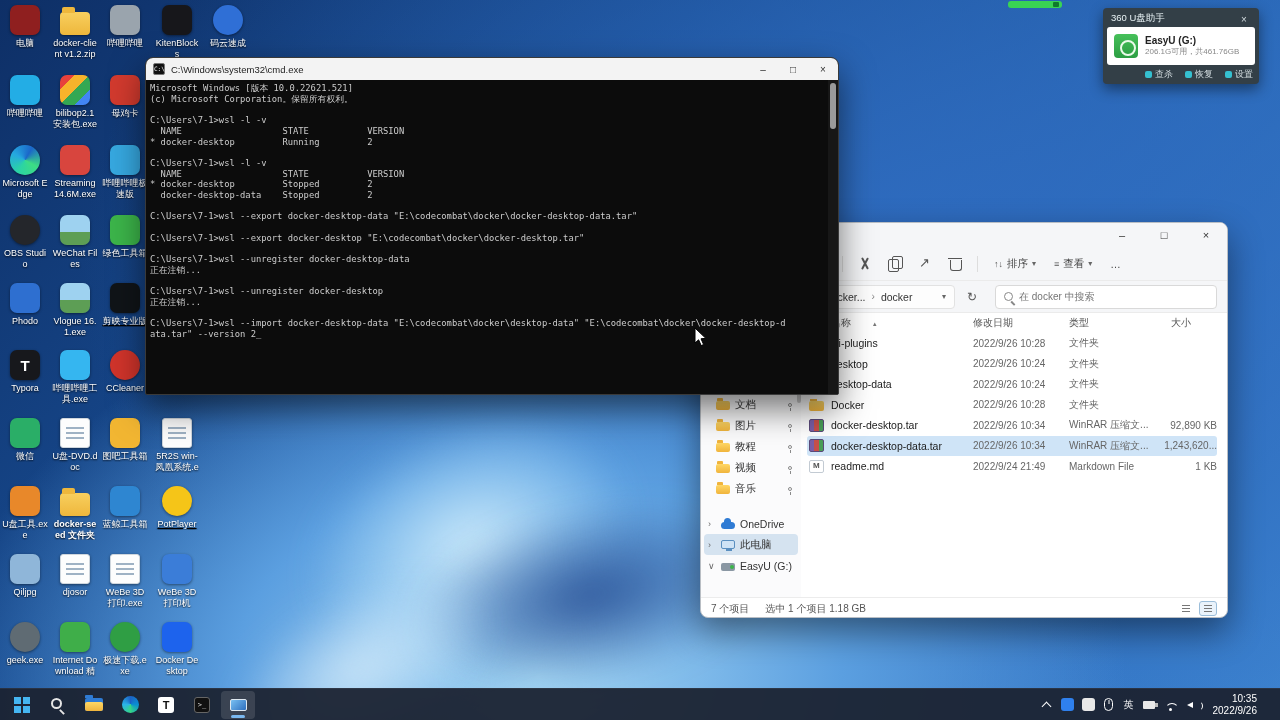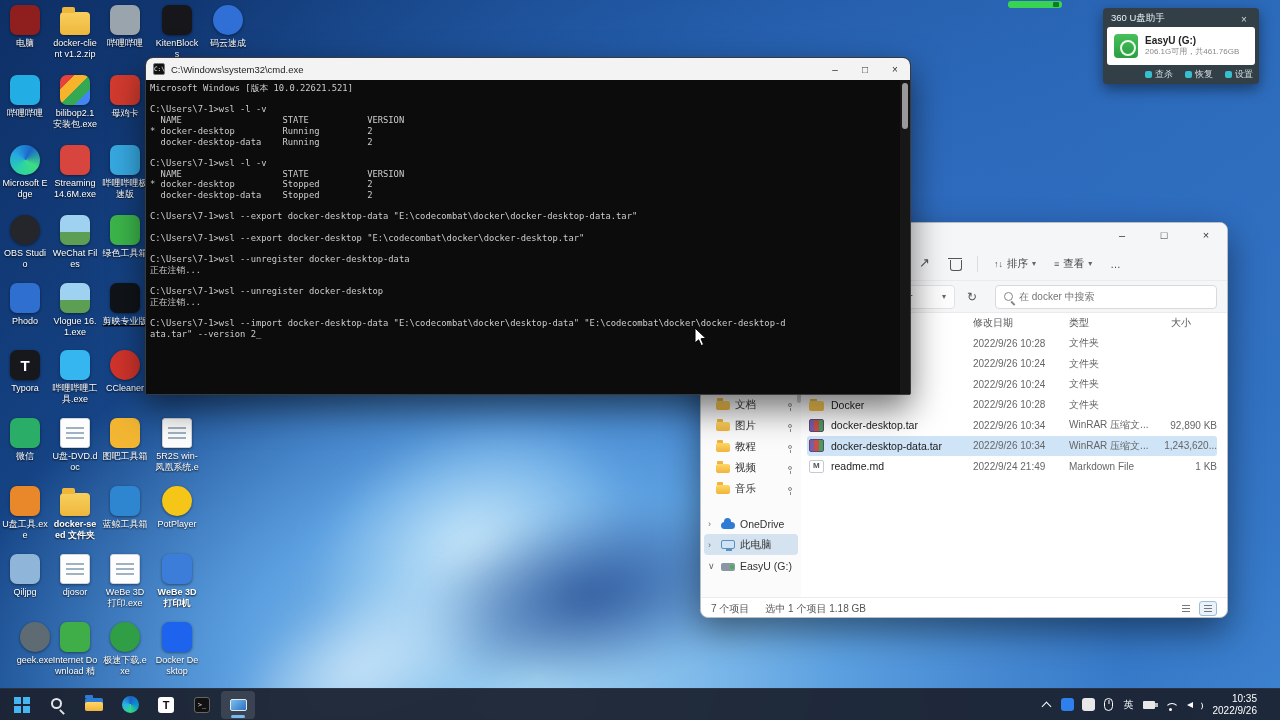--- a/index.html
+++ b/index.html
@@ -23,21 +23,21 @@
     display:flex;align-items:center;justify-content:center;color:#fff;font-size:15px;font-weight:bold;background:#6b7b8a}
   .k-circle .dicon{border-radius:50%}
   .k-folder .dicon{background:linear-gradient(180deg,#f8cf5e,#eeb73c);border-radius:4px;height:23px;margin-top:7px;position:relative;box-shadow:0 1px 2px rgba(0,0,0,.4)}
   .k-folder .dicon::before{content:"";position:absolute;top:-5px;left:2px;width:13px;height:6px;background:#eeb73c;border-radius:2px 2px 0 0}
   .k-photo .dicon{background:linear-gradient(180deg,#9ed2f0 58%,#5d9e55 58%)}
   .k-doc .dicon{background:#fdfdfd;border:1px solid #cfd6dd;border-radius:3px;position:relative}
   .k-doc .dicon::before{content:"";position:absolute;left:5px;top:8px;right:5px;height:2px;background:#9fb2c4;box-shadow:0 5px 0 #9fb2c4,0 10px 0 #9fb2c4}
   .dlabel{font-size:9px;line-height:10.5px;color:#fff;text-shadow:0 1px 2px rgba(0,0,0,.95);max-height:22px;overflow:hidden;word-break:break-all}
 
   
-  .cmd{position:absolute;left:145px;top:57px;width:766px;height:338px;z-index:10;border-radius:8px 8px 2px 2px;
+  .cmd{position:absolute;left:145px;top:57px;width:694px;height:338px;z-index:10;border-radius:8px 8px 2px 2px;
     box-shadow:0 14px 34px rgba(0,0,0,.55);overflow:hidden;background:#0c0c0c;border:1px solid #3a3a3a}
   .cmd-titlebar{height:22px;background:#f3f3f3;display:flex;align-items:center;font-size:9.5px;color:#222;padding-left:7px;gap:6px}
   .cmd-ticon{width:12px;height:12px;background:#111;border:1px solid #777;color:#eee;font-size:6px;line-height:10px;text-align:center;border-radius:2px;font-family:"DejaVu Sans Mono",monospace}
   .cmd-controls{margin-left:auto;display:flex;height:100%}
   .cmd-ctl{width:30px;height:100%;display:flex;align-items:center;justify-content:center;font-size:10px;color:#333}
   .cmd-body{position:absolute;left:0;top:22px;right:10px;bottom:0;padding:3px 0 0 4px;
     font-family:"DejaVu Sans Mono",monospace;font-size:8.8px;line-height:10.7px;color:#cccccc;overflow:hidden}
   .cline{white-space:pre;min-height:10.7px}
   .cmd-sb{position:absolute;top:22px;right:0;bottom:0;width:10px;background:#171717}
   .cmd-sb-thumb{position:absolute;top:3px;left:2px;width:6px;height:46px;background:#9a9a9a;border-radius:3px}
@@ -234,21 +234,21 @@
         <div class="dlabel">U盘工具.exe</div>
       </div>
 
       <div class="desk-icon k-app" style="left: 2px; top: 554px;">
         <div class="dicon" style="background: rgb(143, 182, 217);">
           <span class="dglyph"></span>
         </div>
         <div class="dlabel">Qiljpg</div>
       </div>
 
-      <div class="desk-icon k-circle" style="left: 12px; top: 622px;">
+      <div class="desk-icon k-circle" style="left: 2px; top: 622px;">
         <div class="dicon" style="background: rgb(95, 107, 115);">
           <span class="dglyph"></span>
         </div>
         <div class="dlabel">geek.exe</div>
       </div>
 
       <div class="desk-icon k-folder" style="left: 52px; top: 5px;">
         <div class="dicon">
           <span class="dglyph"></span>
         </div>
@@ -395,28 +395,28 @@
         <div class="dlabel">KitenBlocks</div>
       </div>
 
       <div class="desk-icon k-doc" style="left: 154px; top: 418px;">
         <div class="dicon">
           <span class="dglyph"></span>
         </div>
         <div class="dlabel">5R2S win-凤凰系统.exe</div>
       </div>
 
-      <div class="desk-icon k-circle" style="left: 154px; top: 486px;">
+      <div class="desk-icon k-circle" style="left: 154px; top: 486px; text-decoration: underline;">
         <div class="dicon" style="background: rgb(245, 197, 24);">
           <span class="dglyph"></span>
         </div>
         <div class="dlabel">PotPlayer</div>
       </div>
 
-      <div class="desk-icon k-app" style="left: 154px; top: 554px; font-weight: bold;">
+      <div class="desk-icon k-app" style="left: 154px; top: 554px;">
         <div class="dicon" style="background: rgb(59, 125, 216);">
           <span class="dglyph"></span>
         </div>
         <div class="dlabel">WeBe 3D 打印机</div>
       </div>
 
       <div class="desk-icon k-app" style="left: 154px; top: 622px;">
         <div class="dicon" style="background: rgb(29, 99, 237);">
           <span class="dglyph"></span>
         </div>
@@ -625,25 +625,25 @@
       <span class="cmd-title">C:\Windows\system32\cmd.exe</span>
       <div class="cmd-controls">
         <div class="cmd-ctl">–</div>
         <div class="cmd-ctl">□</div>
         <div class="cmd-ctl">×</div>
       </div>
     </div>
     <div class="cmd-body">
 
     <div class="cline">Microsoft Windows [版本 10.0.22621.521]</div>
+        <div class="cline">(c) Microsoft Corporation。保留所有权利。</div>
         <div class="cline"></div>
         <div class="cline">C:\Users\7-1&gt;wsl -l -v</div>
         <div class="cline">  NAME                   STATE           VERSION</div>
         <div class="cline">* docker-desktop         Running         2</div>
-        <div class="cline">  docker-desktop-data    Running         2</div>
         <div class="cline"></div>
         <div class="cline">C:\Users\7-1&gt;wsl -l -v</div>
         <div class="cline">  NAME                   STATE           VERSION</div>
         <div class="cline">* docker-desktop         Stopped         2</div>
         <div class="cline">  docker-desktop-data    Stopped         2</div>
         <div class="cline"></div>
         <div class="cline">C:\Users\7-1&gt;wsl --export docker-desktop-data "E:\codecombat\docker\docker-desktop-data.tar"</div>
         <div class="cline"></div>
         <div class="cline">C:\Users\7-1&gt;wsl --export docker-desktop "E:\codecombat\docker\docker-desktop.tar"</div>
         <div class="cline"></div>

